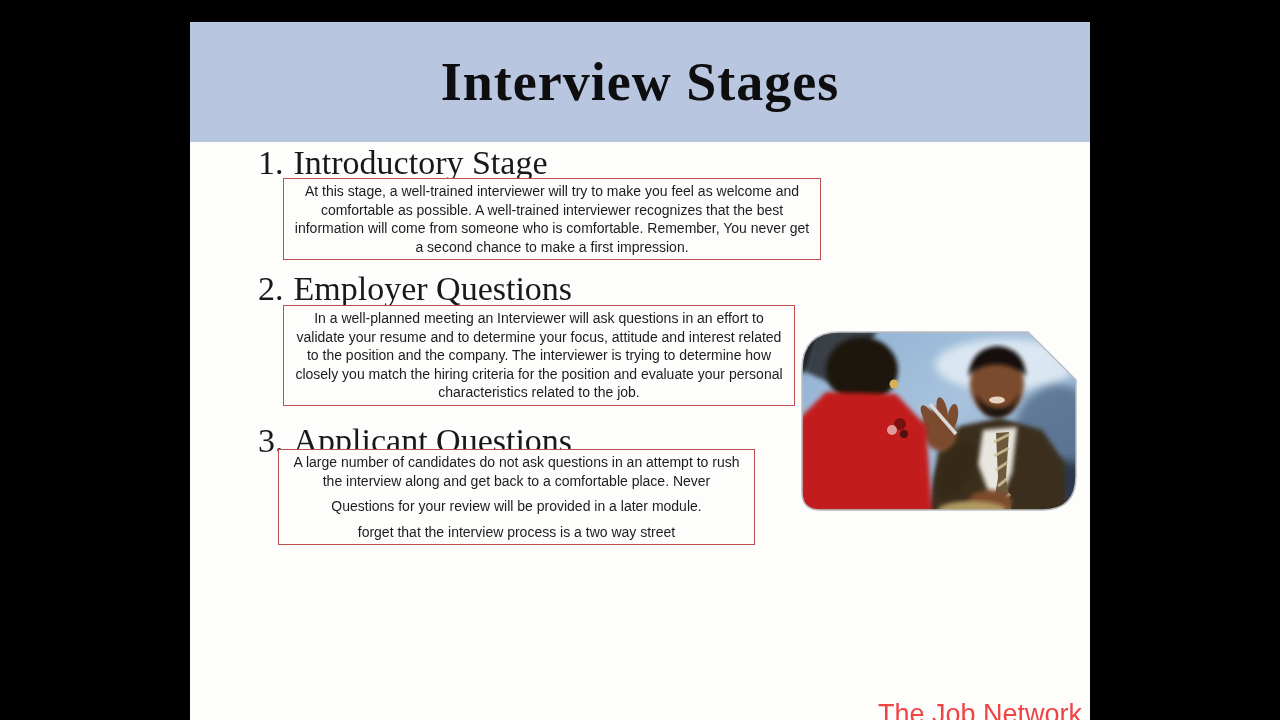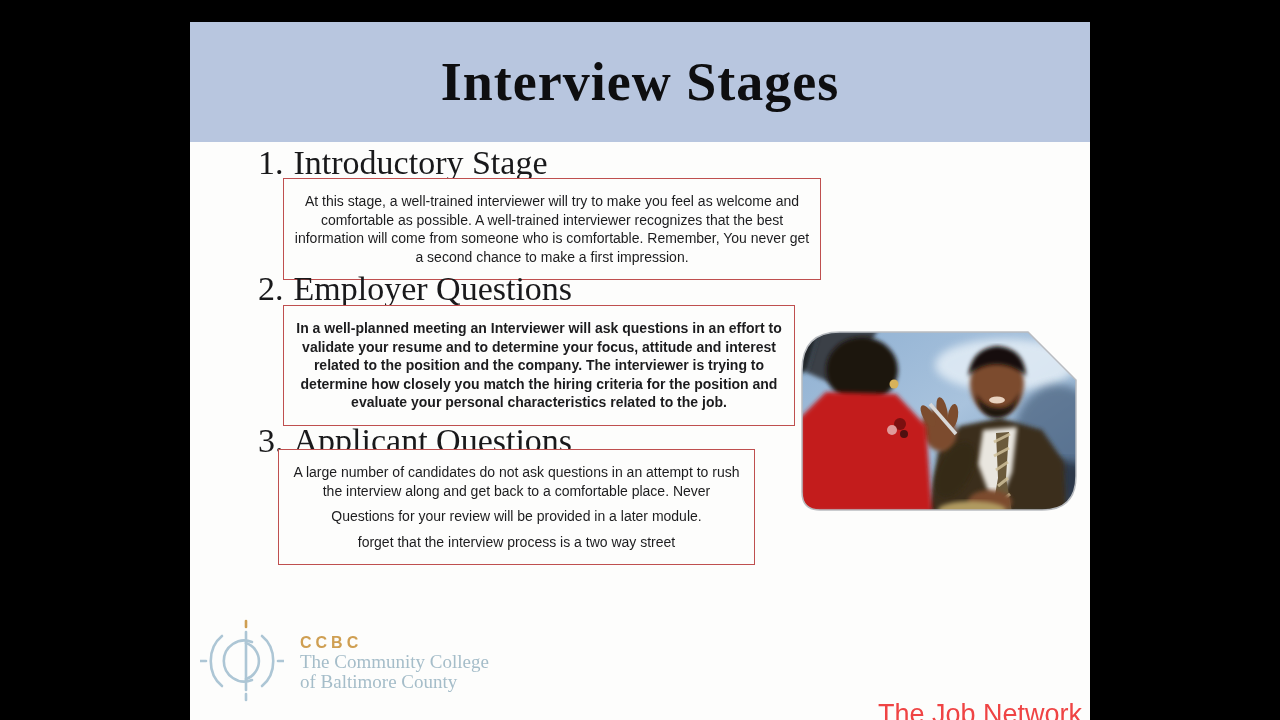--- a/index.html
+++ b/index.html
@@ -8,21 +8,21 @@
   .slide{position:absolute;left:190px;top:22px;width:900px;height:716px;background:#fdfdfc;}
   .title-band{position:absolute;left:0;top:0;width:900px;height:120px;background:#b8c6df;
               display:flex;align-items:center;justify-content:center;}
   .slide-title{font-family:"Liberation Serif","DejaVu Serif",serif;font-weight:bold;
                font-size:54px;color:#0e0e10;letter-spacing:1px;}
   .section-heading{position:absolute;left:68px;font-family:"Liberation Serif","DejaVu Serif",serif;
                    font-size:34px;color:#19191b;white-space:nowrap;}
   .section-heading .num{margin-right:10px;}
   .textbox{position:absolute;border:1.5px solid #bf4f4f;background:#fdfdfc;
            font-size:14px;line-height:18.5px;color:#1c1c1e;text-align:center;
-           padding:13px 8px;box-sizing:border-box;}
+           padding:3px 8px;box-sizing:border-box;}
   .textbox p{margin:0;}
   .textbox p + p{margin-top:7px;}
   .photo{position:absolute;left:610px;top:308px;width:278px;height:182px;}
   .footer-logo{position:absolute;left:10px;top:596px;display:flex;align-items:flex-start;}
   .logo-text{margin-left:16px;padding-top:16px;}
   .logo-acronym{font-family:"Liberation Sans",sans-serif;font-weight:bold;font-size:16px;
                 letter-spacing:4px;color:#cf9f52;}
   .logo-line{font-family:"Liberation Serif","DejaVu Serif",serif;font-size:19px;
              color:#a5bdc9;line-height:20px;}
   .watermark{position:absolute;right:8px;bottom:8px;font-size:27px;color:#ef4444;
@@ -41,21 +41,21 @@
     <div class="section-heading" style="top:122px;">
       <span class="num">1.</span><span>Introductory Stage</span>
     </div>
     <div class="textbox" style="left:93px;top:156px;width:538px;min-height:78px;">
       <p>At this stage, a well-trained interviewer will try to make you feel as welcome and comfortable as possible.  A well-trained interviewer recognizes that the best information will come from someone who is comfortable.  Remember, You never get a second chance to make a first impression.</p>
     </div>
 
     <div class="section-heading" style="top:248px;">
       <span class="num">2.</span><span>Employer Questions</span>
     </div>
-    <div class="textbox" style="left:93px;top:283px;width:512px;min-height:96px;font-weight:bold;">
+    <div class="textbox" style="left:93px;top:283px;width:512px;min-height:96px;">
       <p>In a well-planned meeting an Interviewer will ask questions in an effort to validate your resume and to determine your focus, attitude and interest related to the position and the company.  The interviewer is trying to determine how closely you match the hiring criteria for the position and evaluate your personal characteristics related to the job.</p>
     </div>
 
     <div class="section-heading" style="top:400px;">
       <span class="num">3.</span><span>Applicant Questions</span>
     </div>
     <div class="textbox" style="left:88px;top:427px;width:477px;min-height:89px;">
       <p>A large number of candidates do not ask questions in an attempt to rush the interview along and get back to a comfortable place.  Never</p>
       <p>Questions for your review will be provided in a later module.</p>
       <p>forget that the interview process is a two way street</p>
@@ -116,37 +116,17 @@
           <circle cx="94" cy="54" r="4.5" fill="#d8b25a"></circle>
           <circle cx="100" cy="94" r="6" fill="#7a1010"></circle>
           <circle cx="92" cy="100" r="5" fill="#e09a9a"></circle>
           <circle cx="104" cy="104" r="4" fill="#501010"></circle>
           <ellipse cx="172" cy="180" rx="34" ry="9" fill="#b09a60" filter="url(#blur2)"></ellipse>
         </g>
         <path d="M40 2 L228 2 L276 50 L276 146 Q276 180 242 180 L20 180 Q2 180 2 162 L2 40 Q2 2 40 2 Z" fill="none" stroke="#b9bcc0" stroke-width="1.5"></path>
       </svg>
     </div>
 
-    <div class="footer-logo">
-      <svg width="84" height="86" viewBox="0 0 84 86" xmlns="http://www.w3.org/2000/svg">
-        <g fill="none" stroke="#adc6d5" stroke-width="2.6" stroke-linecap="round">
-          <path d="M22 18 C 7 30 7 56 22 68"></path>
-          <path d="M62 18 C 77 30 77 56 62 68"></path>
-          <path d="M52 24 A 20.5 20.5 0 1 0 52 62"></path>
-          <path d="M46 25 A 19 19 0 0 1 46 61"></path>
-          <line x1="46" y1="14" x2="46" y2="72"></line>
-          <line x1="46" y1="76" x2="46" y2="82"></line>
-          <line x1="0" y1="43" x2="6" y2="43"></line>
-          <line x1="78" y1="43" x2="84" y2="43"></line>
-        </g>
-        <line x1="46" y1="3" x2="46" y2="9" stroke="#cf9f52" stroke-width="2.6" stroke-linecap="round"></line>
-      </svg>
-      <div class="logo-text">
-        <div class="logo-acronym">CCBC</div>
-        <div class="logo-line">The Community College</div>
-        <div class="logo-line">of Baltimore County</div>
-      </div>
-    </div>
 
     <div class="watermark">The Job Network</div>
 
   </div>
 </div>
 
 </body></html>

